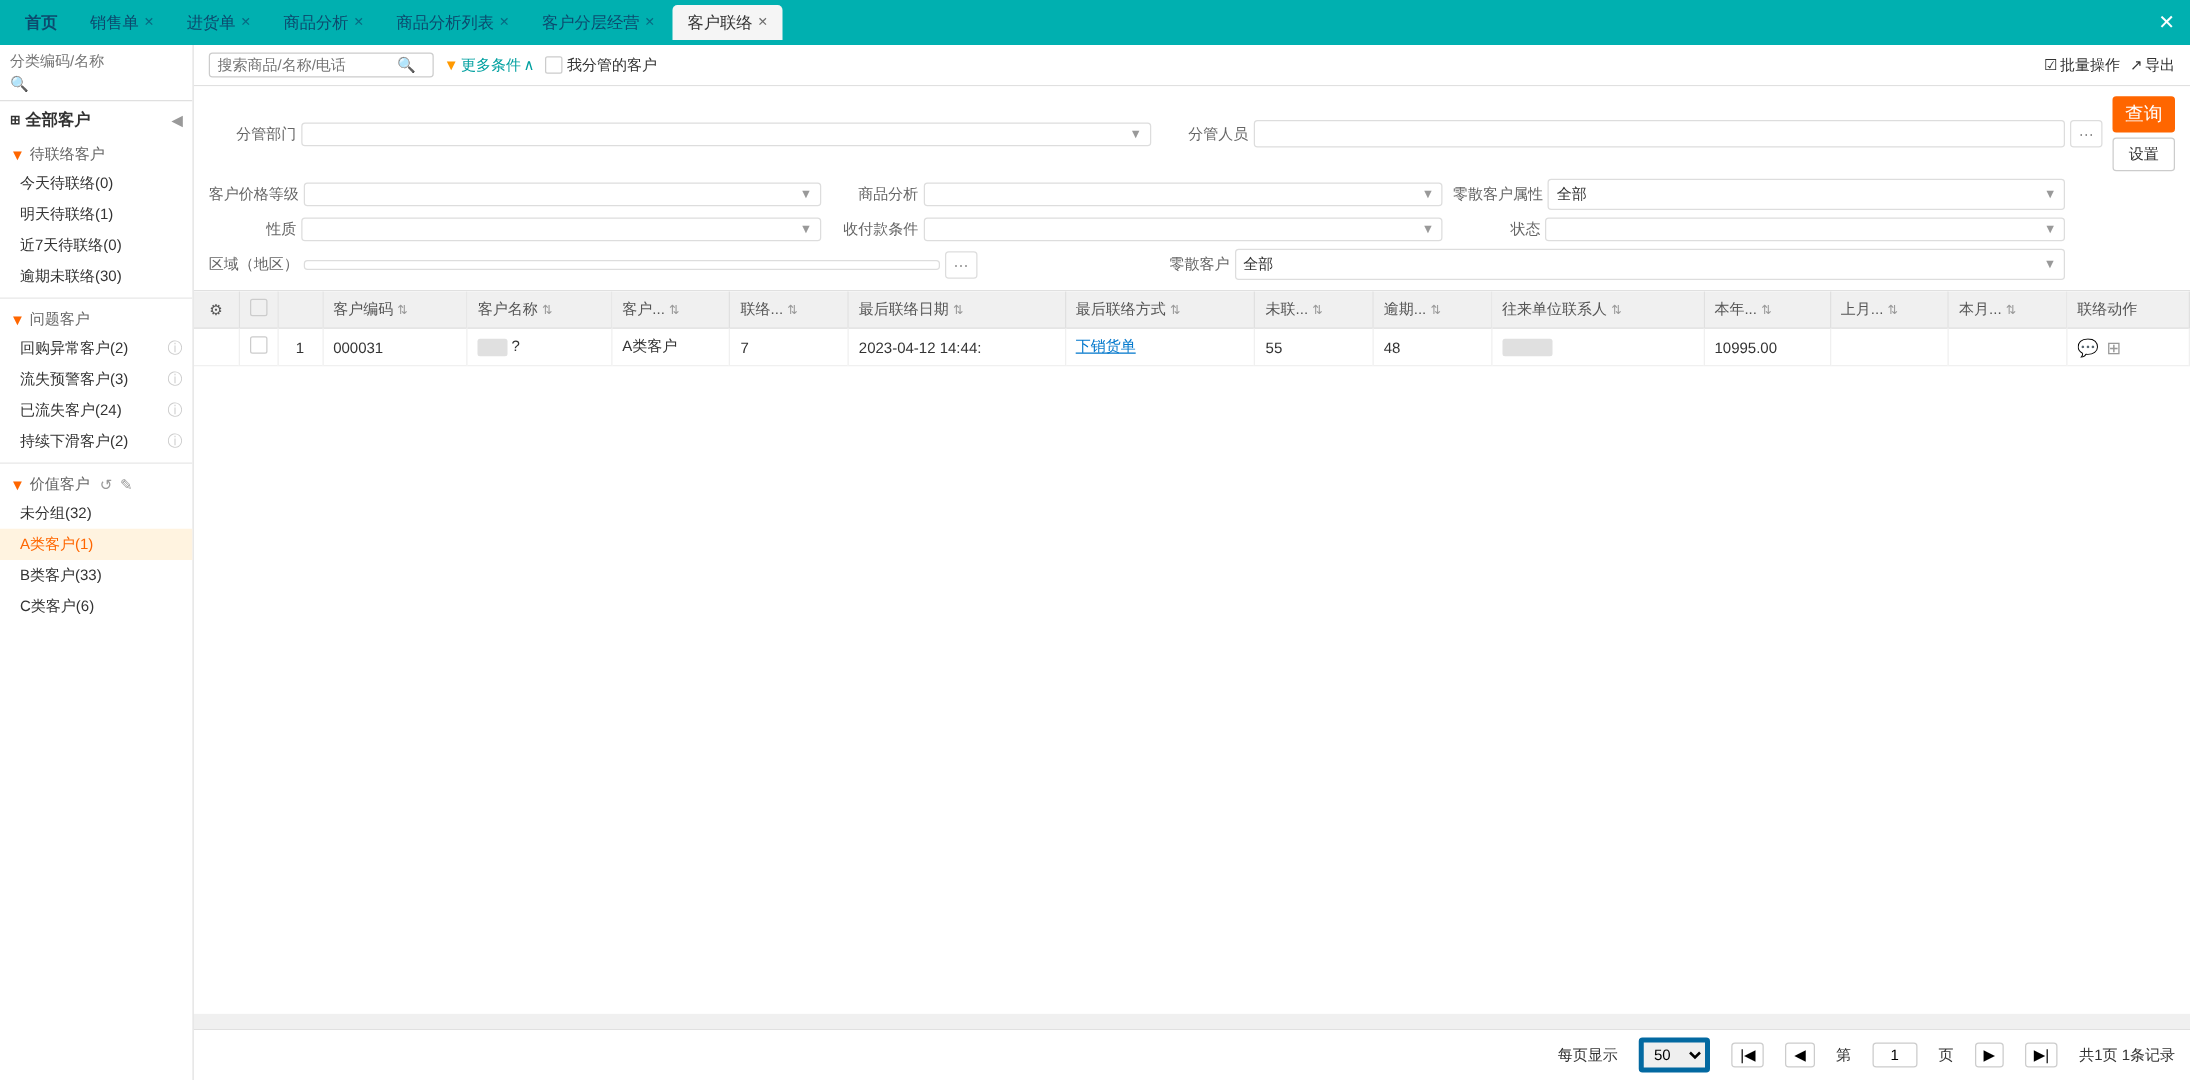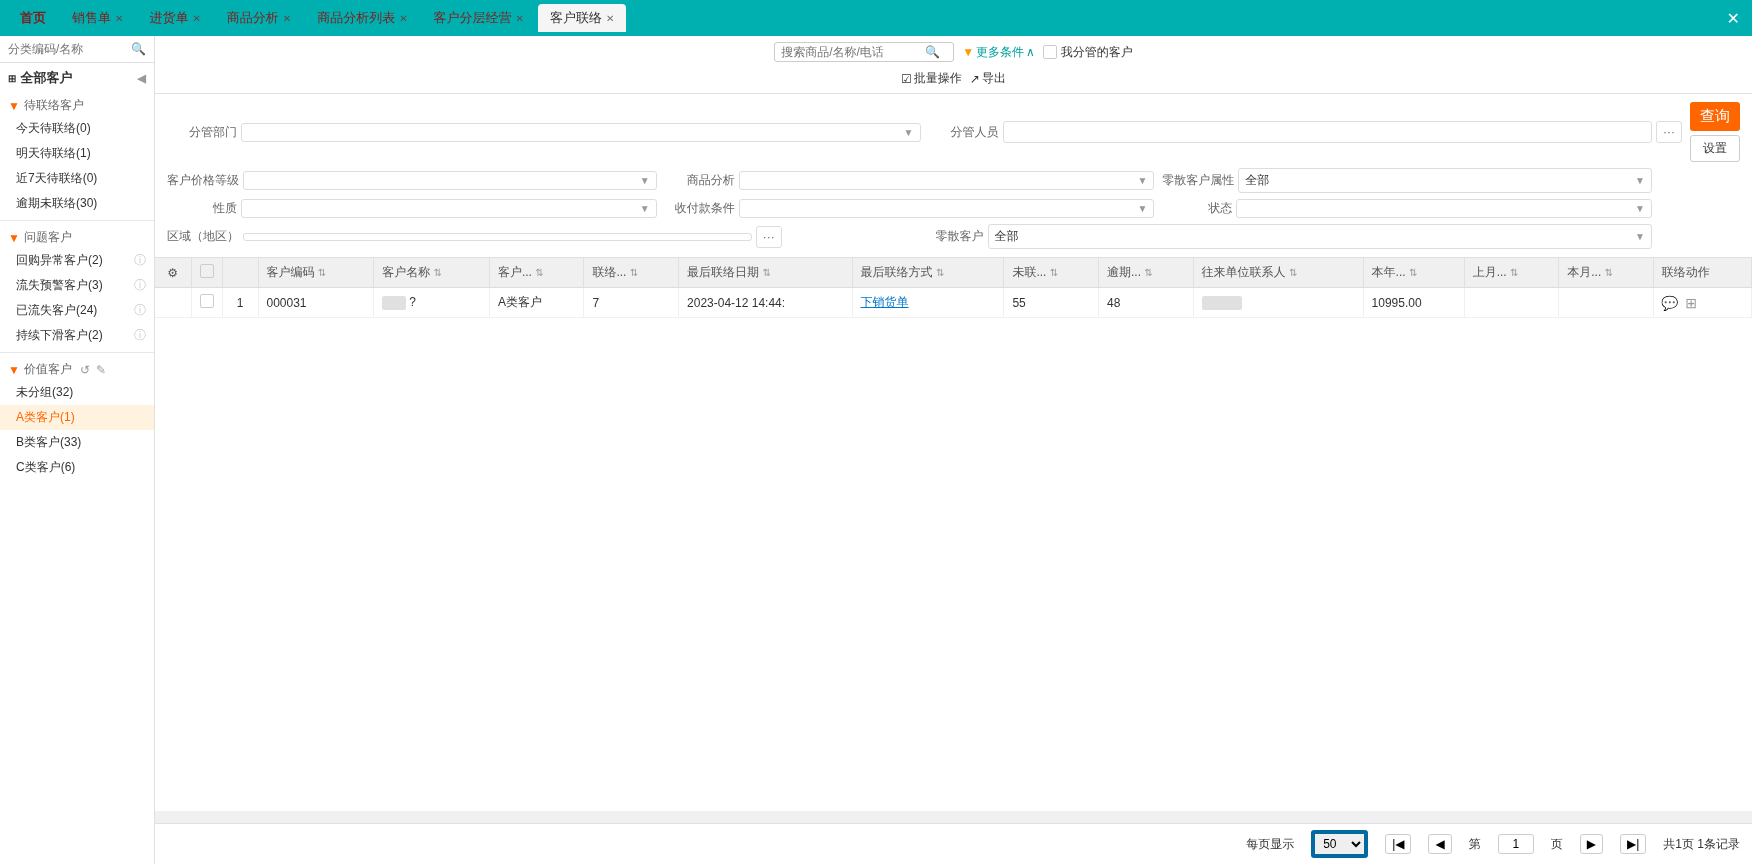--- a/index.html
+++ b/index.html
@@ -8,21 +8,21 @@
     
     .top-nav {
       background: #00b0b0;
       height: 36px;
       display: flex;
       align-items: center;
       padding: 0 8px;
       gap: 2px;
     }
     .nav-tab {
-      color: #7f1d1d;
+      color: #0c4a6e;
       padding: 4px 12px;
       border-radius: 4px 4px 0 0;
       cursor: pointer;
       font-size: 13px;
       display: flex;
       align-items: center;
       gap: 4px;
       white-space: nowrap;
       height: 28px;
     }
@@ -59,20 +59,21 @@
       flex-direction: column;
       overflow-y: auto;
       flex-shrink: 0;
     }
     .sidebar-search {
       display: flex;
       align-items: flex-start;
       padding: 6px 8px;
       border-bottom: 1px solid #e0e0e0;
       gap: 4px;
+      flex-direction: column;
     }
     .sidebar-search input {
       border: none;
       outline: none;
       font-size: 12px;
       flex: 1;
       color: #999;
     }
     .sidebar-section-header {
       display: flex;
@@ -113,21 +114,20 @@
 
     
     .filter-bar {
       background: #fff;
       padding: 6px 12px;
       border-bottom: 1px solid #e0e0e0;
       display: flex;
       align-items: center;
       gap: 8px;
       justify-content: space-between;
-      flex-direction: column;
     }
     .filter-bar-left {
       display: flex;
       align-items: center;
       gap: 8px;
     }
     .filter-search-box {
       display: flex;
       align-items: center;
       border: 1px solid #ccc;

